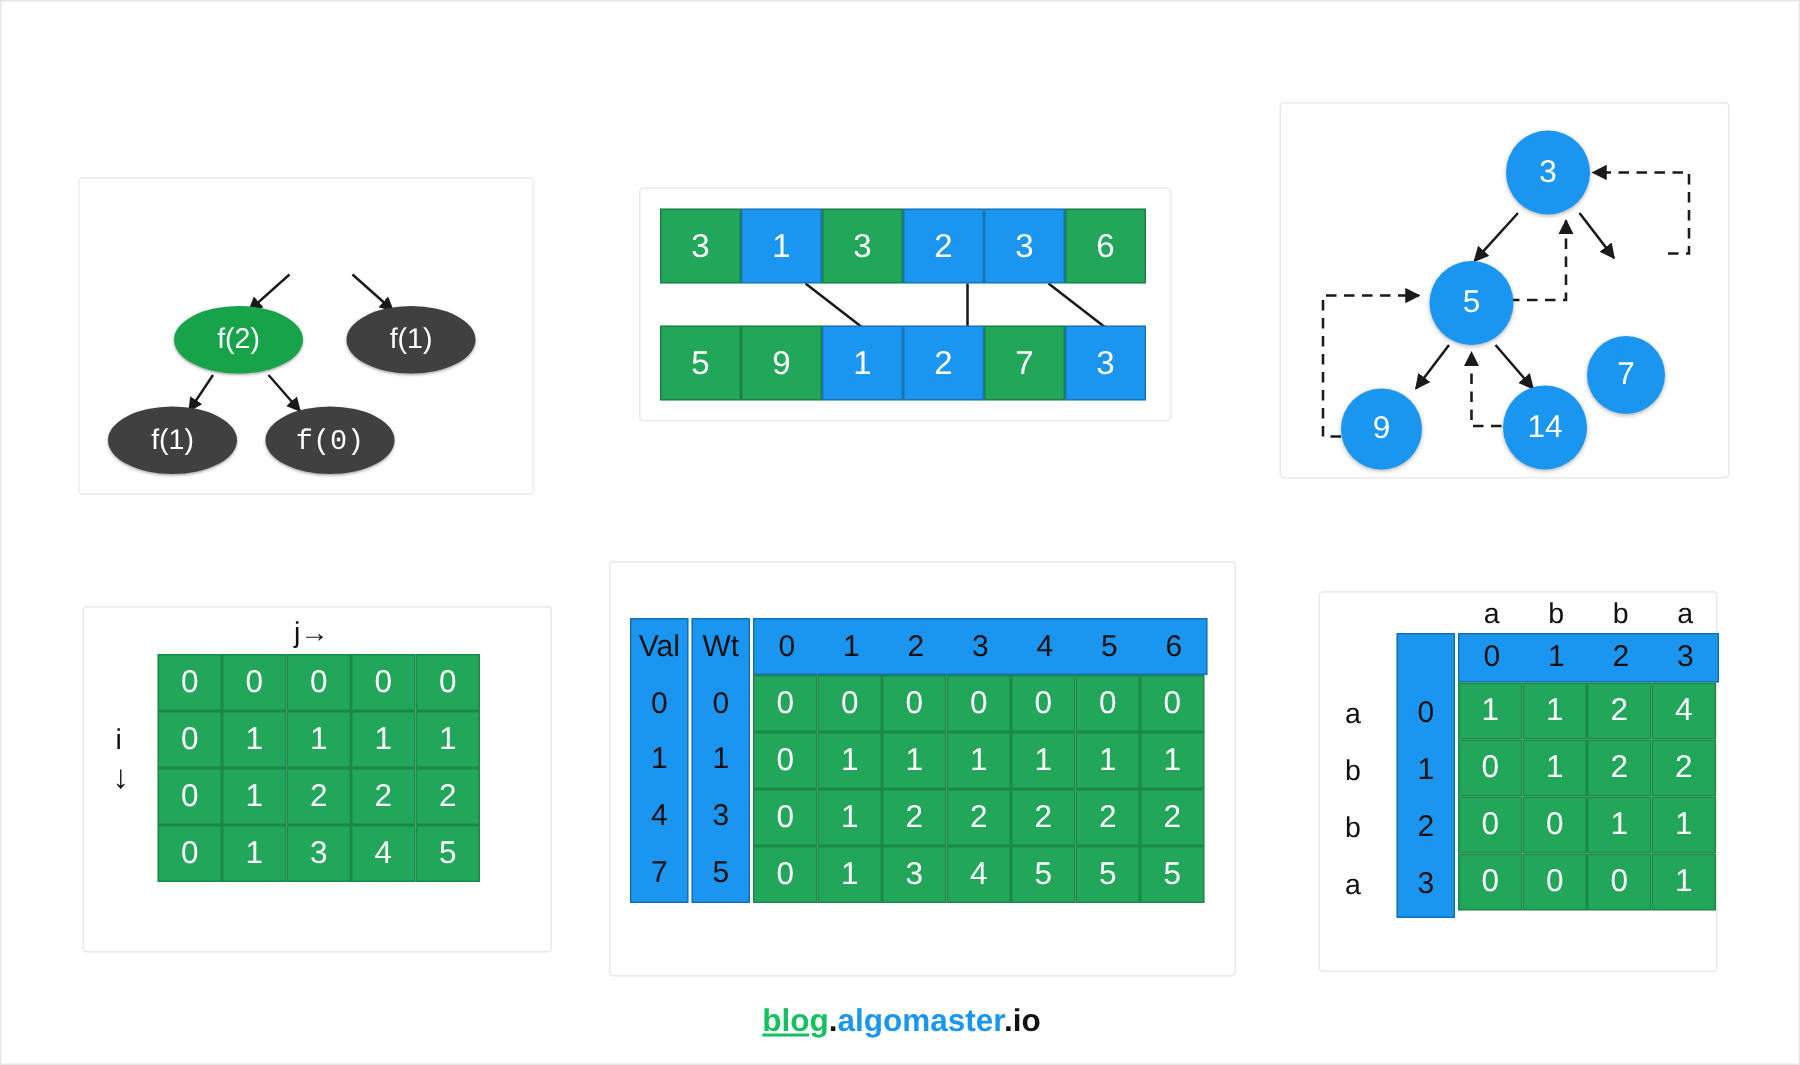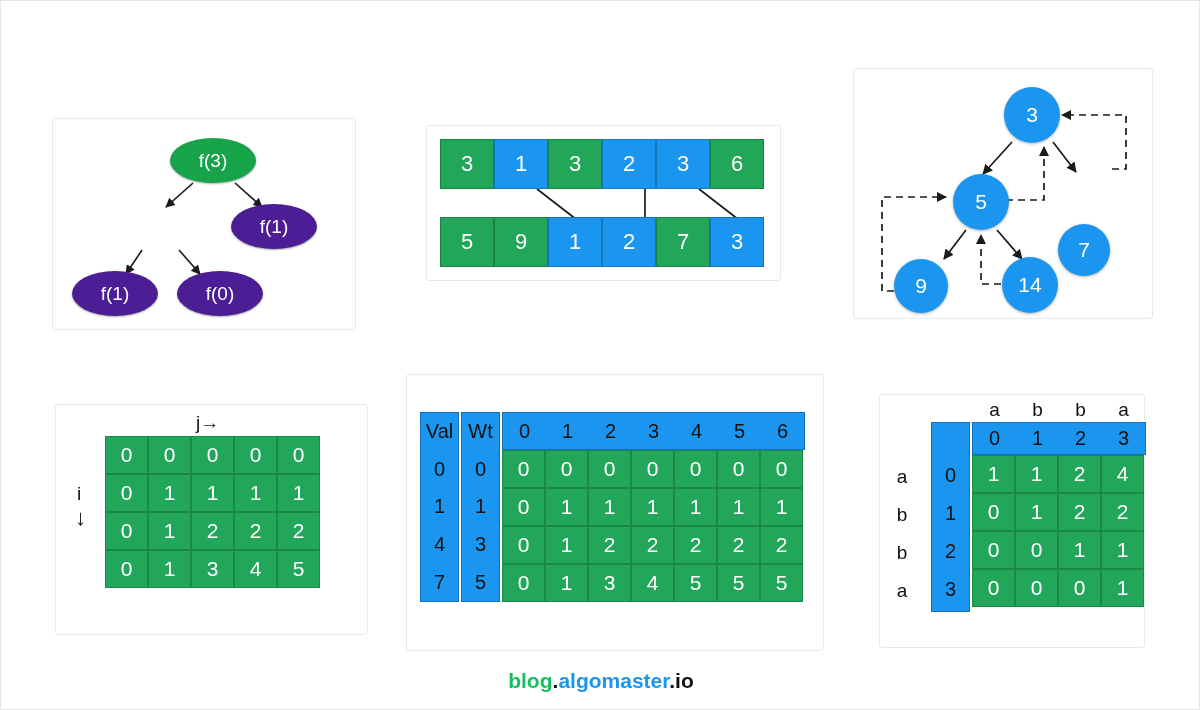--- a/index.html
+++ b/index.html
@@ -52,21 +52,21 @@
   .node-ellipse {
     position: absolute;
     display: flex; align-items: center; justify-content: center;
     border-radius: 50%;
     color: #ffffff;
     font-size: 19px;
     font-family: "Liberation Sans", sans-serif;
     box-shadow: 0 1px 2px rgba(0,0,0,0.35);
   }
   .node-ellipse.green { background: #16A34A; }
-  .node-ellipse.blue  { background: #4c1d95; }
+  .node-ellipse.blue  { background: #404040; }
 
   
   #p2 { left: 425px; top: 124px; width: 355px; height: 156px; }
   .arr-cell {
     position: absolute;
     width: 54px; height: 50px;
     display: flex; align-items: center; justify-content: center;
     color: #ffffff; font-size: 22px;
     border: 1px solid rgba(0,0,0,0.22);
   }
@@ -171,21 +171,21 @@
   }
 
   
   #footer {
     position: absolute;
     left: 0; top: 668px; width: 1200px;
     text-align: center;
     font-size: 21px;
     font-weight: bold;
   }
-  #footer .f-blog { color: #16C060; }
+  #footer .f-blog { color: #16C060; text-decoration: underline; }
   #footer .f-dot  { color: #111111; }
   #footer .f-name { color: #1B96F0; }
   #footer .f-io   { color: #111111; }
 
   svg.overlay { position: absolute; left: 0; top: 0; overflow: visible; }
 </style>
 </head>
 <body>
 
 <div id="canvas">
@@ -196,24 +196,24 @@
       <defs>
         <marker id="ah" markerWidth="7" markerHeight="7" refX="5.4" refY="3" orient="auto">
           <path d="M0,0 L6,3 L0,6 z" fill="#1a1a1a"></path>
         </marker>
       </defs>
       <line x1="140" y1="64" x2="113" y2="88" stroke="#1a1a1a" stroke-width="1.6" marker-end="url(#ah)"></line>
       <line x1="182" y1="64" x2="209" y2="88" stroke="#1a1a1a" stroke-width="1.6" marker-end="url(#ah)"></line>
       <line x1="89" y1="131" x2="73" y2="155" stroke="#1a1a1a" stroke-width="1.6" marker-end="url(#ah)"></line>
       <line x1="126" y1="131" x2="147" y2="155" stroke="#1a1a1a" stroke-width="1.6" marker-end="url(#ah)"></line>
     </svg>
-    <div class="node-ellipse green" style="left:117px; top:19px; width:86px; height:45px;">f(3)</div>
+    <div class="node-ellipse green" style="left:63px; top:85px; width:86px; height:45px;">f(2)</div>
     <div class="node-ellipse blue" style="left:178px; top:85px; width:86px; height:45px;">f(1)</div>
     <div class="node-ellipse blue" style="left:19px; top:152px; width:86px; height:45px;">f(1)</div>
-    <div class="node-ellipse blue" style="left:124px; top:152px; width:86px; height:45px;">f(0)</div>
+    <div class="node-ellipse blue" style="left:124px; top:152px; width:86px; height:45px;font-family:Liberation Mono, monospace;">f(0)</div>
   </div>
 
   <div class="panel" id="p2">
     <svg class="overlay" width="355" height="156">
       <defs>
         <marker id="ah2" markerWidth="7" markerHeight="7" refX="5.4" refY="3" orient="auto">
           <path d="M0,0 L6,3 L0,6 z" fill="#1a1a1a"></path>
         </marker>
       </defs>
       <line x1="110" y1="63" x2="163" y2="104" stroke="#1a1a1a" stroke-width="1.7" marker-end="url(#ah2)"></line>

